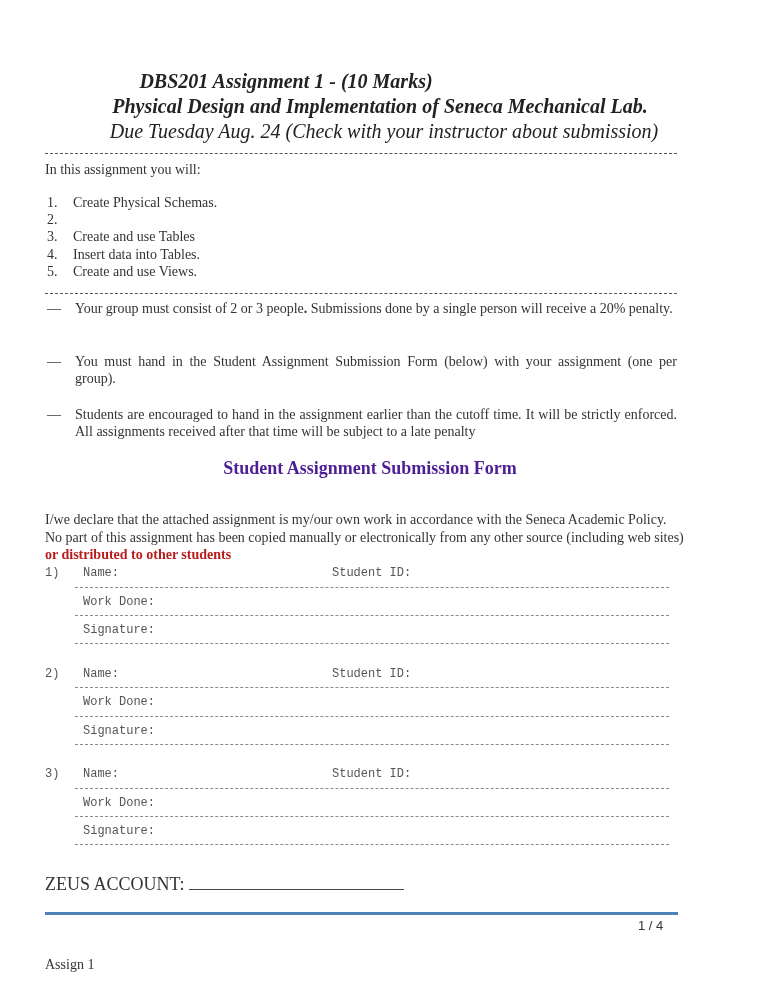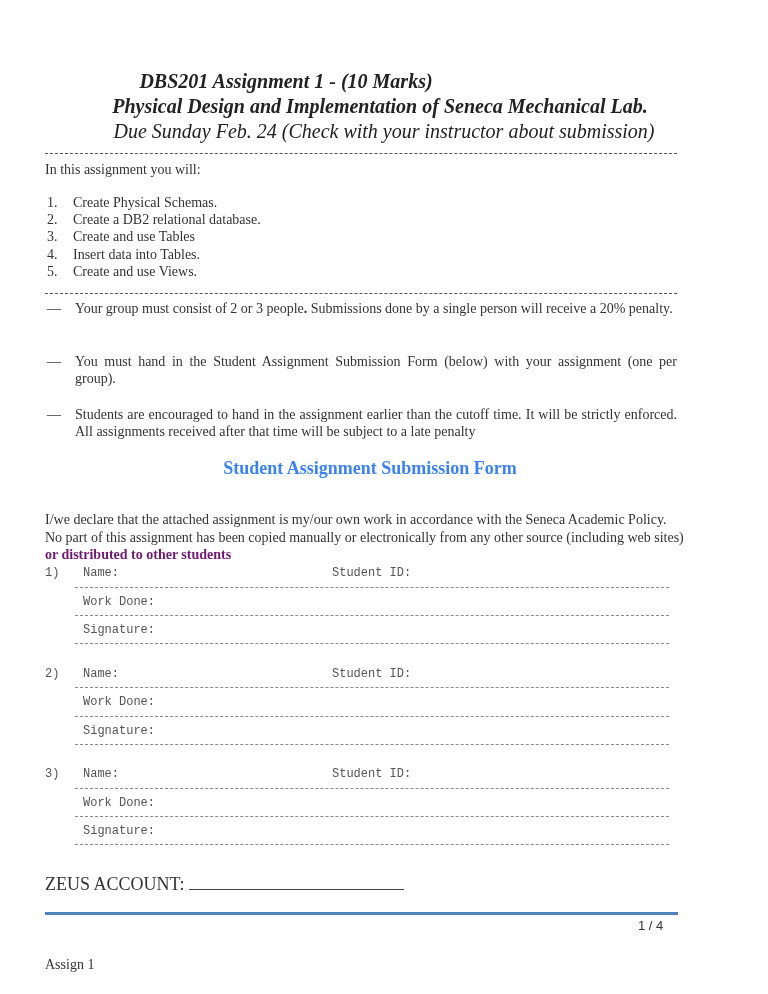--- a/index.html
+++ b/index.html
@@ -65,29 +65,29 @@
       display: flex;
       line-height: 17px;
     }
     .bullet .dash { width: 30px; flex: 0 0 30px; text-align: left; padding-left: 2px; box-sizing: border-box; }
     .bullet .btext { flex: 1; text-align: justify; }
     .form-heading {
       left: 0; width: 700px; top: 458px;
       text-align: center;
       font-weight: bold;
       font-size: 18px;
-      color: #3b82f6;
+      color: #4c1d95;
       padding-left: 40px;
       box-sizing: border-box;
     }
     .declaration {
       left: 45px; top: 511px; width: 640px;
       font-size: 14px; color: #333; line-height: 17.5px;
     }
-    .declaration b { color: #701a75; }
+    .declaration b { color: #b91c1c; }
     .mono {
       font-family: "Liberation Mono", monospace;
       font-size: 12px;
       color: #555;
       white-space: pre;
     }
     .entry-num { left: 45px; }
     .field-label { left: 75px; margin-left: 8px; }
     .id-label { left: 332px; }
     .dash-line {
@@ -118,33 +118,32 @@
       left: 638px; top: 918px;
       font-family: Liberation Sans, sans-serif;
       font-size: 13px; color: #333;
     }
   </style>
 </head>
 <body>
 
 <div class="abs title1">DBS201 Assignment 1 - (10 Marks)</div>
 <div class="abs title2">Physical Design and Implementation of Seneca Mechanical Lab.</div>
-<div class="abs title3">Due Sunday Feb. 24 (Check with your instructor about submission)</div>
+<div class="abs title3">Due Tuesday Aug. 24 (Check with your instructor about submission)</div>
 
 <div class="abs sep" style="top:153px;"></div>
 
 <div class="abs body-text intro">In this assignment you will:</div>
 <ul class="abs goal-list">
   <li>
       <span class="goal-num">1.</span>
       <span>Create Physical Schemas.</span>
     </li>
   <li>
       <span class="goal-num">2.</span>
-      <span>Create a DB2 relational database.</span>
     </li>
   <li>
       <span class="goal-num">3.</span>
       <span>Create and use Tables</span>
     </li>
   <li>
       <span class="goal-num">4.</span>
       <span>Insert data into Tables.</span>
     </li>
   <li>

